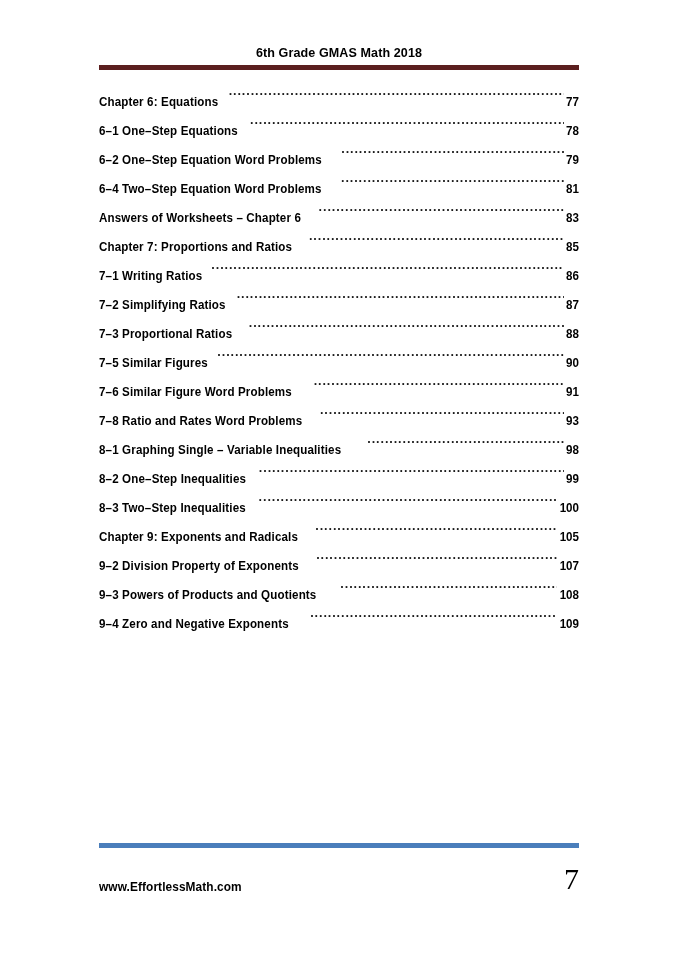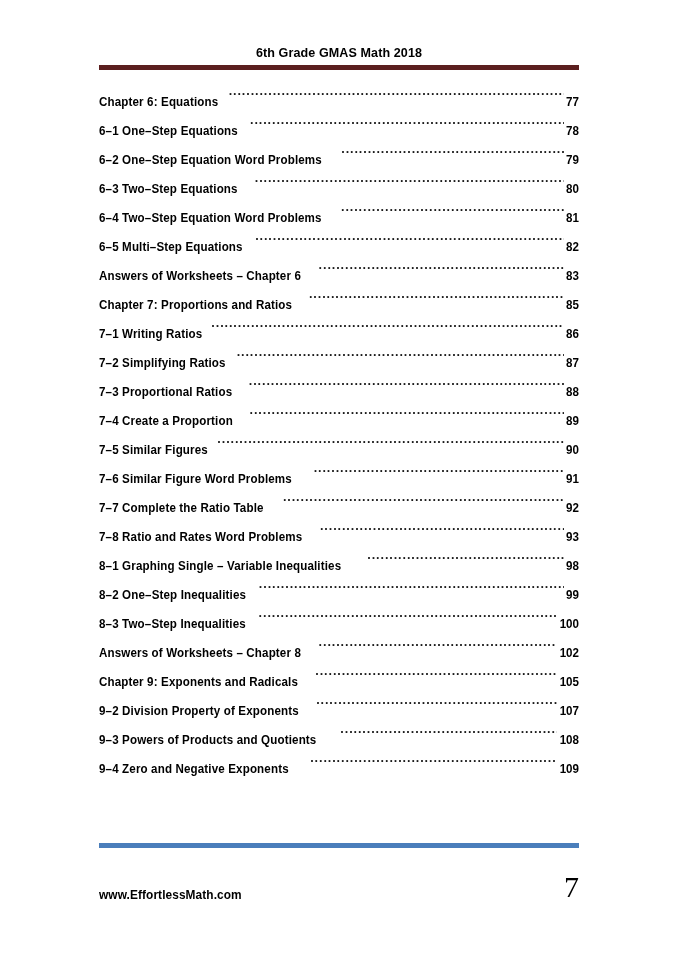--- a/index.html
+++ b/index.html
@@ -112,21 +112,21 @@
   }
   .footer-rule {
     height: 5px;
     background: #4a7ebb;
     width: 480px;
   }
   .footer-body {
     display: flex;
     align-items: flex-end;
     justify-content: space-between;
-    margin-top: 24px;
+    margin-top: 16px;
   }
   .footer-site {
     font-size: 13.5px;
     font-weight: bold;
     transform: scaleX(0.88);
     transform-origin: left bottom;
     letter-spacing: 0.1px;
   }
   .footer-page {
     font-size: 30px;
@@ -154,36 +154,26 @@
       <div class="toc-row">
         <span class="toc-label">6–1 One–Step Equations</span>
         <span class="toc-leader"></span>
         <span class="toc-page">78</span>
       </div>
       <div class="toc-row">
         <span class="toc-label">6–2 One–Step Equation Word Problems</span>
         <span class="toc-leader"></span>
         <span class="toc-page">79</span>
       </div>
-      <div class="toc-row gap">
-        <span class="toc-label">6–3 Two–Step Equations</span>
-        <span class="toc-leader"></span>
-        <span class="toc-page">80</span>
-      </div>
       <div class="toc-row">
         <span class="toc-label">6–4 Two–Step Equation Word Problems</span>
         <span class="toc-leader"></span>
         <span class="toc-page">81</span>
       </div>
       <div class="toc-row">
-        <span class="toc-label">6–5 Multi–Step Equations</span>
-        <span class="toc-leader"></span>
-        <span class="toc-page">82</span>
-      </div>
-      <div class="toc-row">
         <span class="toc-label">Answers of Worksheets – Chapter 6</span>
         <span class="toc-leader"></span>
         <span class="toc-page">83</span>
       </div>
       <div class="toc-row">
         <span class="toc-label">Chapter 7: Proportions and Ratios</span>
         <span class="toc-leader"></span>
         <span class="toc-page">85</span>
       </div>
       <div class="toc-row">
@@ -194,64 +184,49 @@
       <div class="toc-row">
         <span class="toc-label">7–2 Simplifying Ratios</span>
         <span class="toc-leader"></span>
         <span class="toc-page">87</span>
       </div>
       <div class="toc-row gap">
         <span class="toc-label">7–3 Proportional Ratios</span>
         <span class="toc-leader"></span>
         <span class="toc-page">88</span>
       </div>
-      <div class="toc-row gap">
-        <span class="toc-label">7–4 Create a Proportion</span>
-        <span class="toc-leader"></span>
-        <span class="toc-page">89</span>
-      </div>
       <div class="toc-row">
         <span class="toc-label">7–5 Similar Figures</span>
         <span class="toc-leader"></span>
         <span class="toc-page">90</span>
       </div>
       <div class="toc-row gap">
         <span class="toc-label">7–6 Similar Figure Word Problems</span>
         <span class="toc-leader"></span>
         <span class="toc-page">91</span>
       </div>
-      <div class="toc-row gap">
-        <span class="toc-label">7–7 Complete the Ratio Table</span>
-        <span class="toc-leader"></span>
-        <span class="toc-page">92</span>
-      </div>
       <div class="toc-row">
         <span class="toc-label">7–8 Ratio and Rates Word Problems</span>
         <span class="toc-leader"></span>
         <span class="toc-page">93</span>
       </div>
       <div class="toc-row gap">
         <span class="toc-label">8–1 Graphing Single – Variable Inequalities</span>
         <span class="toc-leader"></span>
         <span class="toc-page">98</span>
       </div>
       <div class="toc-row">
         <span class="toc-label">8–2 One–Step Inequalities</span>
         <span class="toc-leader"></span>
         <span class="toc-page">99</span>
       </div>
       <div class="toc-row">
         <span class="toc-label">8–3 Two–Step Inequalities</span>
         <span class="toc-leader"></span>
         <span class="toc-page">100</span>
-      </div>
-      <div class="toc-row">
-        <span class="toc-label">Answers of Worksheets – Chapter 8</span>
-        <span class="toc-leader"></span>
-        <span class="toc-page">102</span>
       </div>
       <div class="toc-row">
         <span class="toc-label">Chapter 9: Exponents and Radicals</span>
         <span class="toc-leader"></span>
         <span class="toc-page">105</span>
       </div>
       <div class="toc-row">
         <span class="toc-label">9–2 Division Property of Exponents</span>
         <span class="toc-leader"></span>
         <span class="toc-page">107</span>

